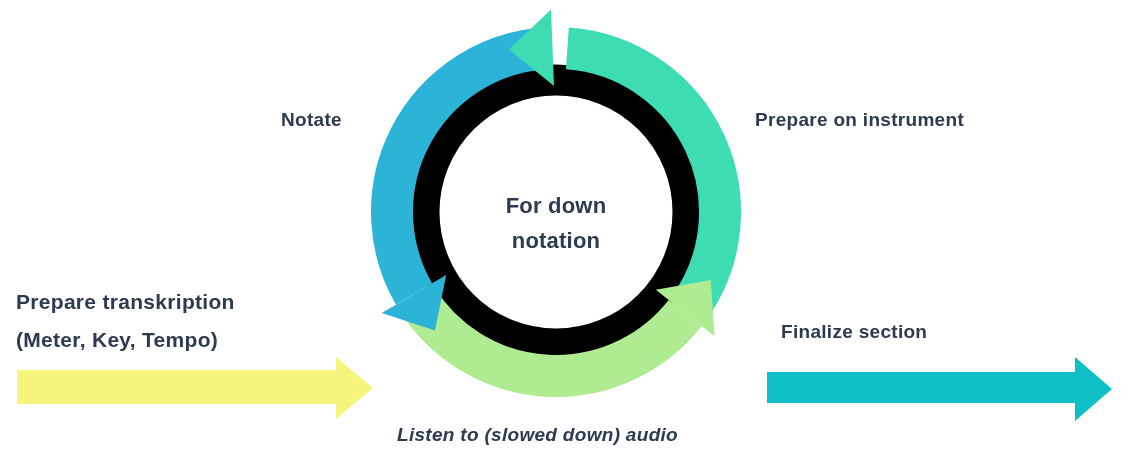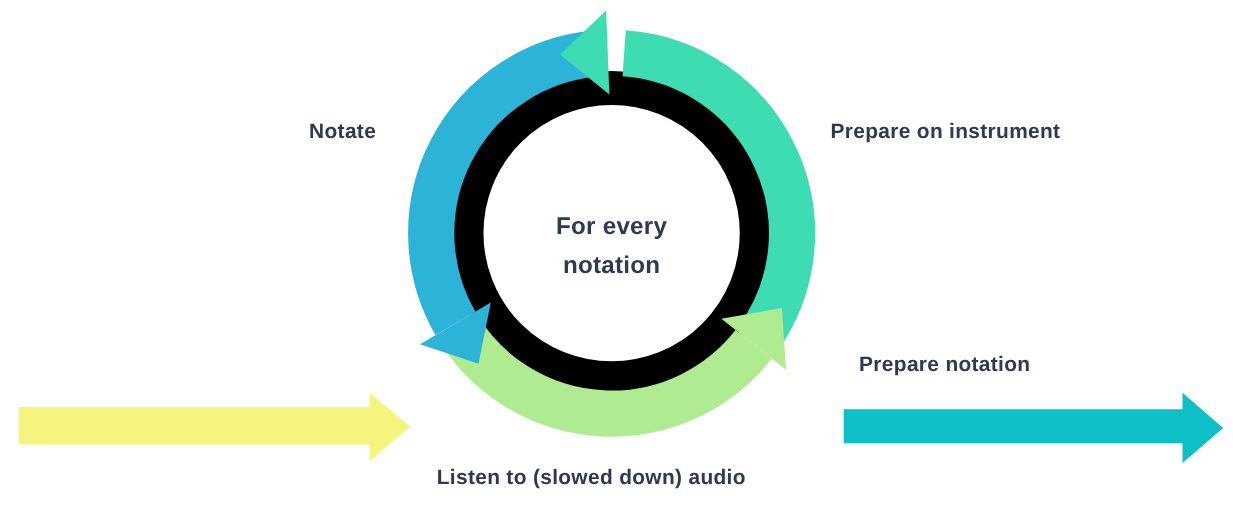--- a/index.html
+++ b/index.html
@@ -15,21 +15,21 @@
     position:absolute;
     color:#2D3A4F;
     font-size:19px;
     font-weight:600;
     letter-spacing:0.3px;
     white-space:nowrap;
   }
   .lbl-notate   { left:281px; top:109px; }
   .lbl-replay   { left:755px; top:109px; }
   .lbl-finalize { left:781px; top:321px; }
-  .lbl-listen   { left:397px; top:424px; }
+  .lbl-listen   { left:397px; top:424px;font-style:italic; }
   .left-note {
     position:absolute; left:16px; top:283px;
     color:#2D3A4F; font-size:21px; font-weight:600;
     letter-spacing:0.3px; line-height:38px; white-space:nowrap;
   }
   .center-label {
     position:absolute; left:453px; top:188px; width:206px;
     text-align:center;
     color:#2D3A4F; font-size:22px; font-weight:700;
     letter-spacing:0.2px; line-height:35px;
@@ -55,26 +55,30 @@
     <polygon points="381.8,313 446.2,275 435,330.6" fill="#2BB3D8"></polygon>
 
     <polygon points="714.6,336.2 655.8,289.8 710.8,280" fill="#AFEB91"></polygon>
 
     <polygon points="17,370 336,370 336,357 373,388 336,419 336,404 17,404" fill="#F5F57D"></polygon>
 
     <polygon points="767,372 1075,372 1075,357 1112,389 1075,421 1075,403 767,403" fill="#0EBFC6"></polygon>
   </svg>
 
   <div class="center-label">
-    <div>For every</div>
+    <div>For down</div>
     <div>notation</div>
   </div>
 
   <div class="lbl lbl-notate">Notate</div>
 
   <div class="lbl lbl-replay">Prepare on instrument</div>
 
-  <div class="lbl lbl-finalize">Prepare notation</div>
+  <div class="lbl lbl-finalize">Finalize section</div>
 
   <div class="lbl lbl-listen">Listen to (slowed down) audio</div>
 
+  <div class="left-note">
+    <div>Prepare transkription</div>
+    <div>(Meter, Key, Tempo)</div>
+  </div>
 
 </div>
 
 </body></html>

